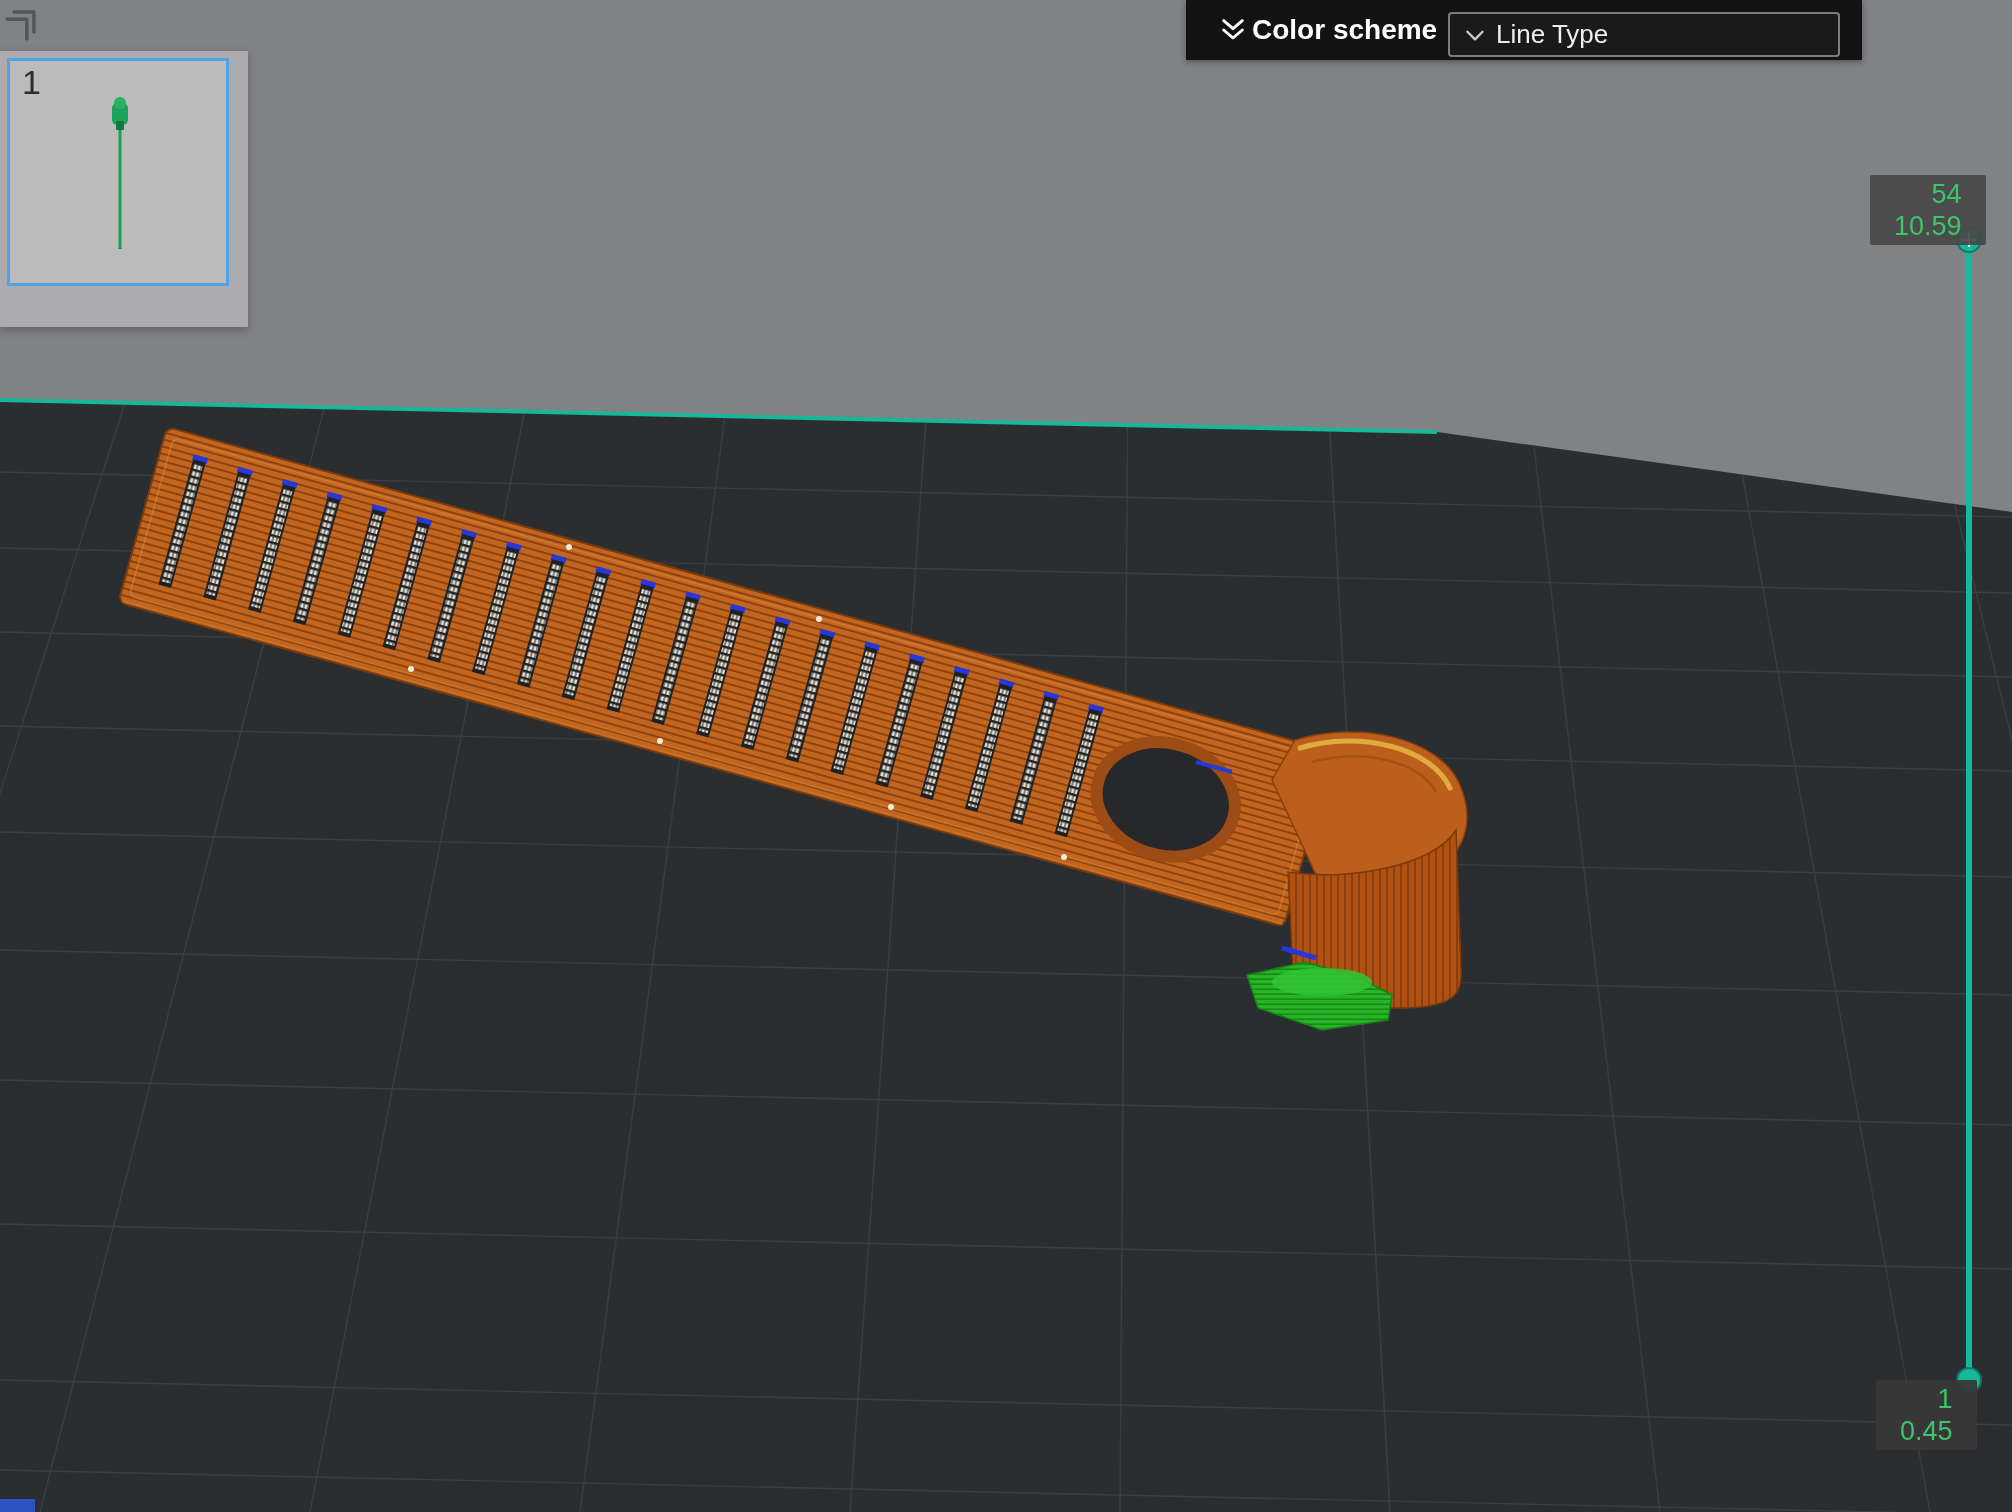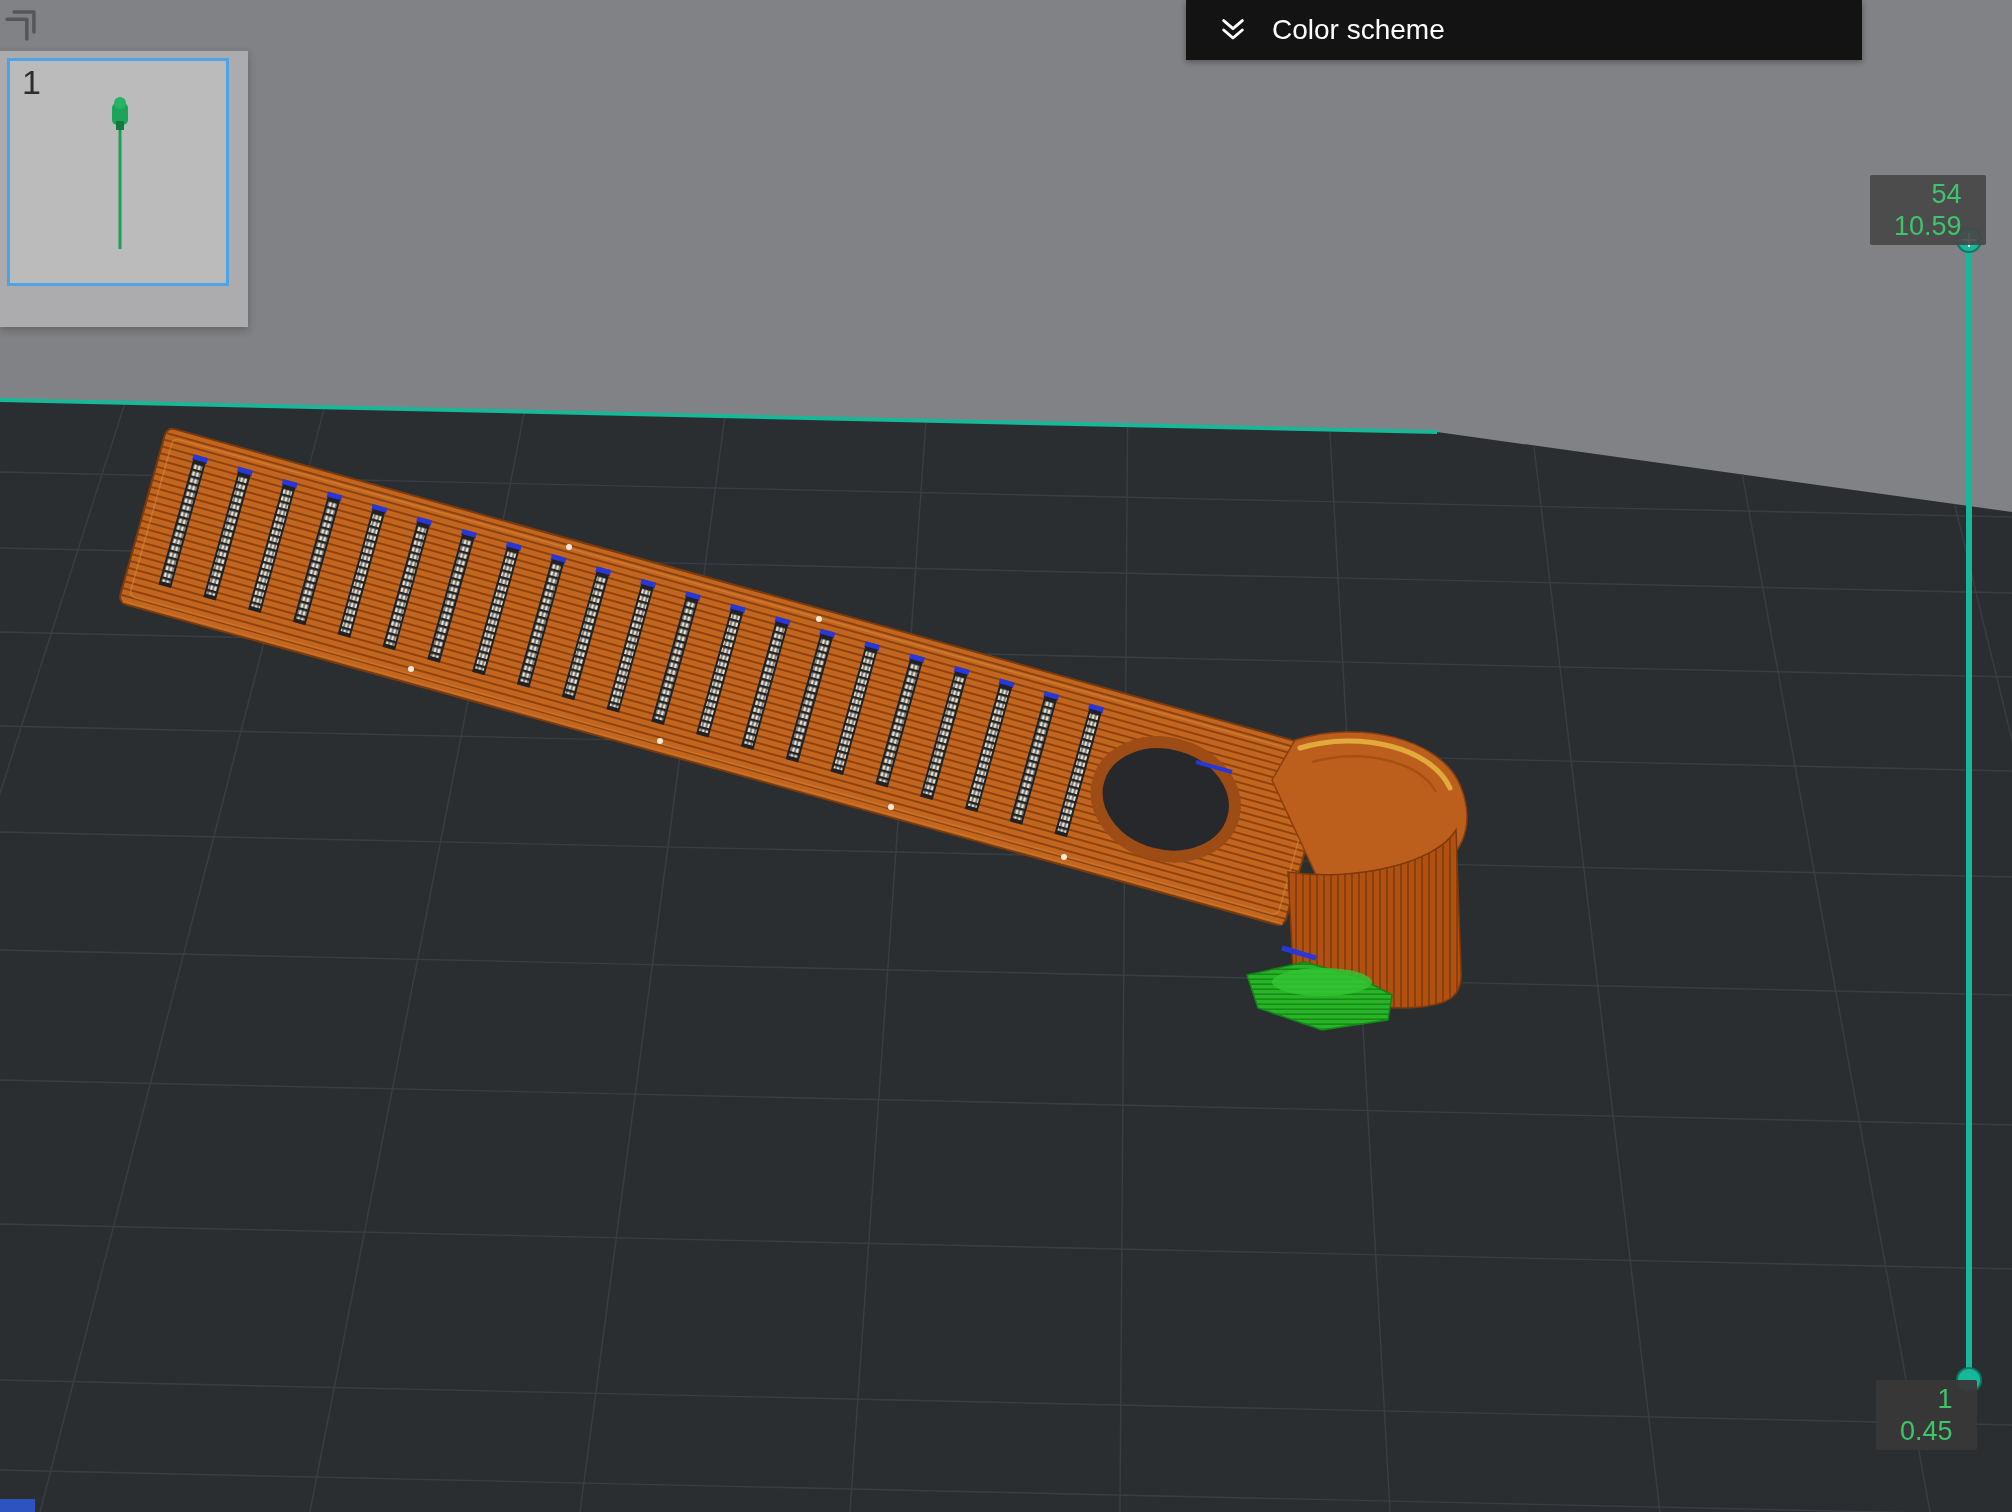--- a/index.html
+++ b/index.html
@@ -29,21 +29,21 @@
   }
   .mini-model{position:absolute;left:0;top:0;width:216px;height:222px;}
 
   
   .topbar{
     position:absolute;left:1186px;top:0;width:676px;height:60px;
     background:#131313;display:flex;align-items:center;
     box-shadow:0 2px 6px rgba(0,0,0,0.35);
   }
   .chevrons{margin-left:30px;width:34px;height:32px;flex:0 0 auto;cursor:pointer;}
-  .topbar-title{color:#ffffff;font-weight:400;font-size:28px;margin-left:22px;white-space:nowrap;}
+  .topbar-title{color:#ffffff;font-weight:700;font-size:28px;margin-left:2px;white-space:nowrap;}
   .dropdown{
     position:absolute;left:262px;top:12px;width:392px;height:45px;
     background:#1a1a1a;border:2px solid #7d7d7d;border-radius:4px;
     box-sizing:border-box;display:flex;align-items:center;cursor:pointer;
   }
   .caret{width:26px;height:26px;margin:0 8px 0 12px;flex:0 0 auto;}
   .dropdown-value{color:#efefef;font-size:26px;}
 
   
   .slider-track{
@@ -250,20 +250,26 @@
   </div>
 
   <div class="topbar">
     <svg class="chevrons" viewBox="0 0 24 24">
       <g stroke="#ffffff" stroke-width="2.2" fill="none" stroke-linecap="round" stroke-linejoin="round">
         <polyline points="5,5 12,11 19,5"></polyline>
         <polyline points="5,12 12,18 19,12"></polyline>
       </g>
     </svg>
     <div class="topbar-title">Color scheme</div>
+    <div class="dropdown">
+      <svg class="caret" viewBox="0 0 24 24">
+        <polyline points="5,9 12,16 19,9" stroke="#c9c9c9" stroke-width="2.2" fill="none" stroke-linecap="round" stroke-linejoin="round"></polyline>
+      </svg>
+      <span class="dropdown-value">Line Type</span>
+    </div>
   </div>
 
   <div class="slider-track"></div>
   <div class="handle top">
     <span class="plus"></span>
   </div>
   <div class="handle bottom"></div>
 
   <div class="slider-label label-top">
     <div>54</div>

